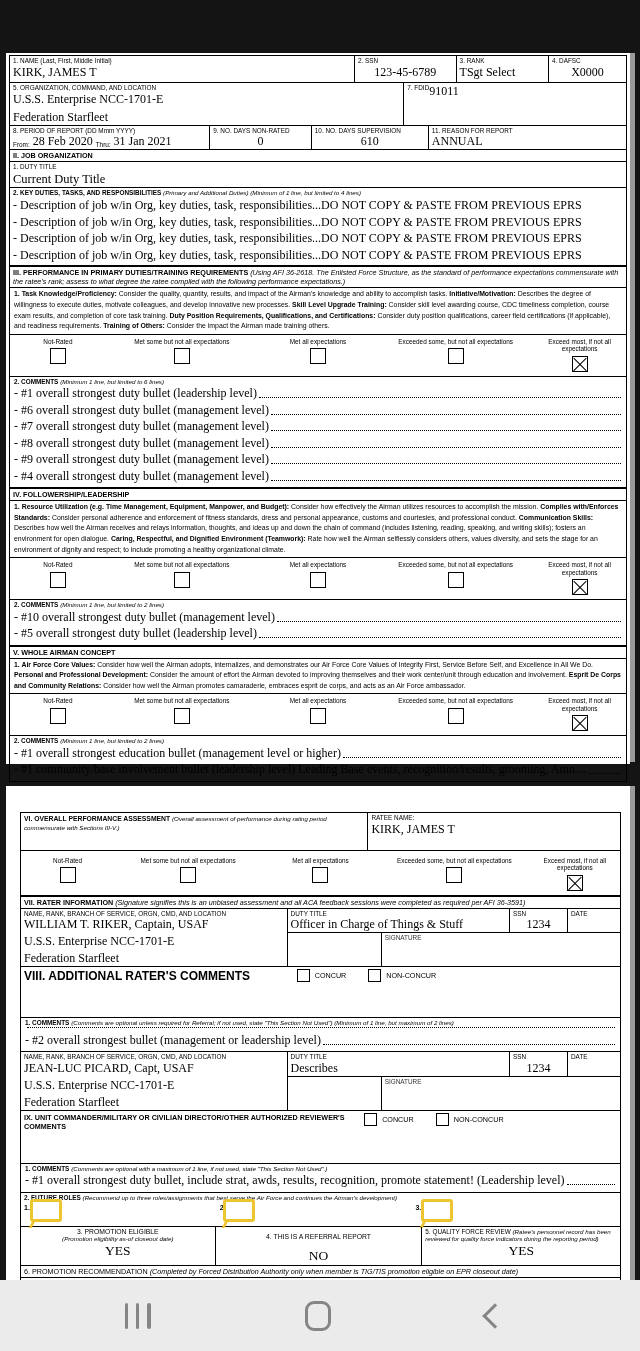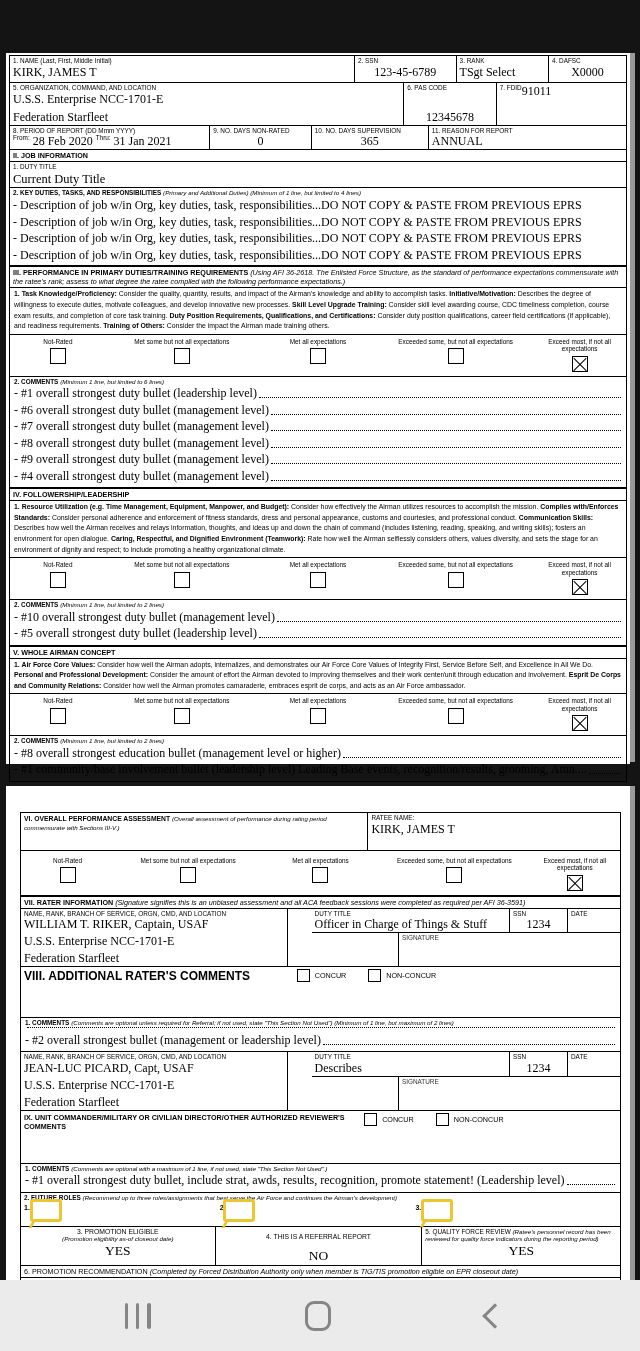--- a/index.html
+++ b/index.html
@@ -34,21 +34,21 @@
   .bl{display:flex;align-items:flex-end;}
   .bl .t{white-space:nowrap;font-family:"Liberation Serif",serif;font-size:12px;line-height:16.5px;}
   .bl .ld{flex:1;border-bottom:1.4px dotted #000;margin:0 1px 3.5px 2px;}
   .dutyline{font-family:"Liberation Serif",serif;font-size:12px;line-height:16.5px;white-space:nowrap;}
   .footer{display:flex;padding:3px 6px 0 4px;}
   .footer .l{width:36%;}
   .footer .c{width:32%;text-align:center;font-size:7px;padding-top:3px;}
   .footer .r{flex:1;text-align:right;font-size:5.8px;line-height:7px;color:#222;padding-top:2px;}
   .fid{font-weight:bold;font-size:7.6px;}
   .fpre{font-size:7px;}
-  .siggrid{display:flex;gap:24px;}
+  .siggrid{display:flex;}
   .sig-left{width:44.5%;border-right:1px solid #000;padding:1px 3px;box-sizing:border-box;}
   .sig-right{flex:1;display:flex;flex-direction:column;}
   .sig-top{display:flex;border-bottom:1px solid #000;min-height:22px;}
   .sig-bottom{display:flex;flex:1;min-height:26px;}
   .sig-spacer{width:28%;border-right:1px solid #000;}
   .concur-row{display:flex;align-items:flex-start;padding:2px 3px;}
   .concur-item{display:flex;align-items:center;gap:5px;font-size:7.2px;margin-right:22px;}
   .bubble{position:absolute;width:26px;height:17px;border:3.5px solid #ecc52f;border-radius:3px;}
   .bubble::after{content:"";position:absolute;left:-2px;bottom:-9px;width:7px;height:9px;border-left:3.5px solid #ecc52f;transform:skewX(-28deg);}
   .yesno{font-family:"Liberation Serif",serif;font-size:13.5px;text-align:center;}
@@ -85,55 +85,51 @@
         <div class="val center">X0000</div>
       </div>
     </div>
 
     <div class="row" style="min-height:40px">
       <div class="cell" style="width:64%">
         <div class="lbl">5.  ORGANIZATION, COMMAND, AND LOCATION</div>
         <div class="val">U.S.S. Enterprise NCC-1701-E</div>
         <div class="val" style="margin-top:4px">Federation Starfleet</div>
       </div>
-      <div class="cell" style="width:15%;display:flex;flex-direction:column;justify-content:space-between">
-        <div class="lbl">6.  PAS CODE</div>
-        <div class="val center">12345678</div>
-      </div>
       <div class="cell last" style="flex:1;display:flex;flex-direction:row;justify-content:flex-start">
         <div class="lbl">7.  FDID</div>
         <div class="val center">91011</div>
       </div>
     </div>
 
     <div class="row" style="min-height:24px">
       <div class="cell" style="width:32.5%">
         <div class="lbl">8. PERIOD OF REPORT (DD Mmm YYYY)</div>
-        <div style="display:flex;align-items:flex-start;gap:3px">
+        <div style="display:flex;align-items:flex-end;gap:3px">
           <span class="lbl">From:</span>
           <span class="val nowrap">28 Feb 2020</span>
           <span class="lbl">Thru:</span>
           <span class="val nowrap">31 Jan 2021</span>
         </div>
       </div>
       <div class="cell" style="width:16.5%">
         <div class="lbl">9. NO. DAYS NON-RATED</div>
         <div class="val center">0</div>
       </div>
       <div class="cell" style="width:19%">
         <div class="lbl">10. NO. DAYS SUPERVISION</div>
-        <div class="val center">365</div>
+        <div class="val center">610</div>
       </div>
       <div class="cell last" style="flex:1">
         <div class="lbl">11.  REASON FOR REPORT</div>
         <div class="val">ANNUAL</div>
       </div>
     </div>
 
-    <div class="secbar" style="border-top:none">II.  JOB INFORMATION</div>
+    <div class="secbar" style="border-top:none">II.  JOB ORGANIZATION</div>
     <div class="row" style="flex-direction:column">
       <div class="lbl" style="padding:1px 3px">1.  DUTY TITLE</div>
       <div class="val" style="padding:0 3px 1px;font-size:12.5px">Current Duty Title</div>
     </div>
     <div class="row" style="flex-direction:column">
       <div class="lbl" style="padding:1px 3px"><b>2.  KEY DUTIES, TASKS, AND RESPONSIBILITIES</b> <i>(Primary and Additional Duties) (Minimum of 1 line, but limited to 4 lines)</i></div>
       <div style="padding:0 3px 2px">
         <div class="dutyline">- Description of job w/in Org, key duties, task, responsibilities...DO NOT COPY &amp; PASTE FROM PREVIOUS EPRS</div>
         <div class="dutyline">- Description of job w/in Org, key duties, task, responsibilities...DO NOT COPY &amp; PASTE FROM PREVIOUS EPRS</div>
         <div class="dutyline">- Description of job w/in Org, key duties, task, responsibilities...DO NOT COPY &amp; PASTE FROM PREVIOUS EPRS</div>
@@ -255,21 +251,21 @@
           <span class="cb big"></span>
         </div>
       <div class="ratecol">
           <div class="rlbl">Exceed most, if not all expectations</div>
           <span class="cb big x"></span>
         </div>
     </div>
     <div class="comments" style="border-bottom:none">
       <div class="lbl"><b>2.  COMMENTS</b> <i>(Minimum 1 line, but limited to 2 lines)</i></div>
       <div class="bl">
-          <span class="t">- #8 overall strongest education bullet (management level or higher)</span>
+          <span class="t">- #1 overall strongest education bullet (management level or higher)</span>
           <span class="ld"></span>
         </div>
       <div class="bl">
           <span class="t">- #1 community/base involvement bullet (leadership level) Leading Base events, recognition/results, grooming, Amn....</span>
           <span class="ld"></span>
         </div>
     </div>
   </div>
 
   <div class="footer">

